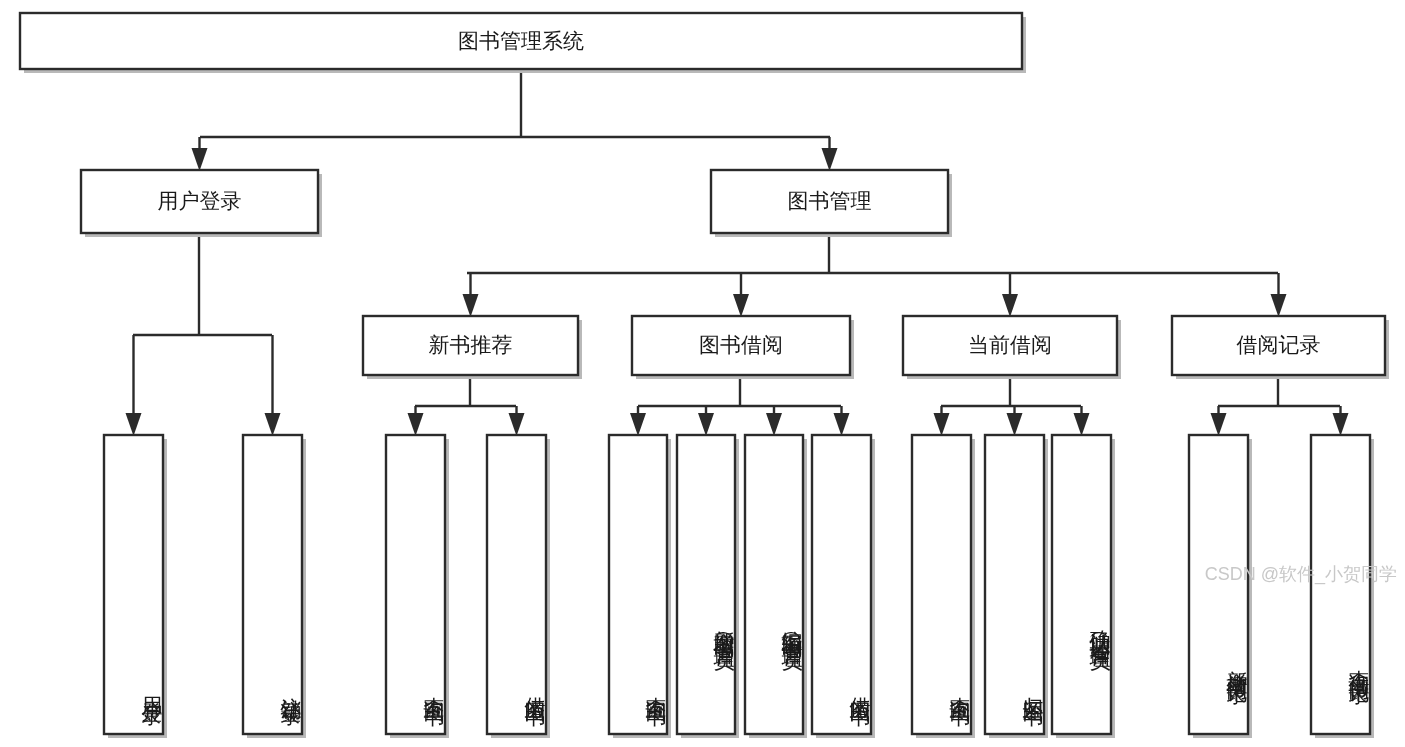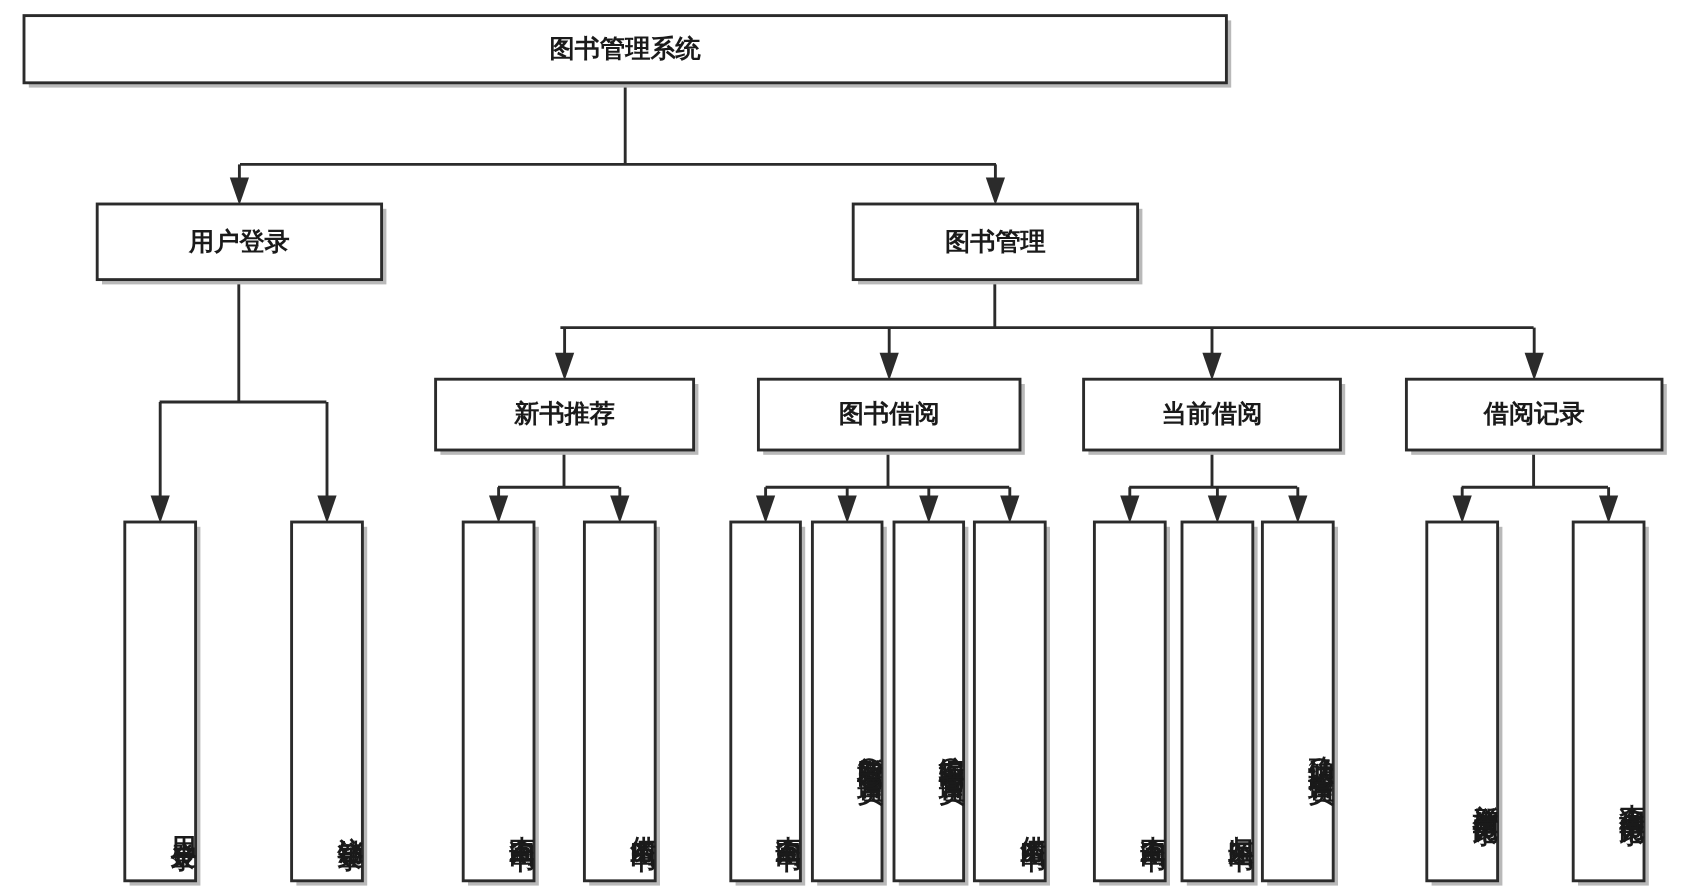--- a/index.html
+++ b/index.html
@@ -11,21 +11,20 @@
     width: 1405px;
     height: 747px;
     font-family: "Liberation Sans", "DejaVu Sans", sans-serif;
     overflow: hidden;
     position: relative;
   }
   #diagram-root {
     position: relative;
     width: 1405px;
     height: 590px;
-    font-weight: bold;
   }
   svg#tree-svg {
     position: absolute;
     left: 0;
     top: 0;
     width: 1405px;
     height: 747px;
   }
   .node-box {
     fill: #ffffff;
@@ -290,14 +289,15 @@
       <div class="label-vert" style="left: 677px; width: 58px; height: 299px; top: 476.5px;">新增图书（管理员）</div>
       <div class="label-vert" style="left: 745px; width: 58px; height: 299px; top: 476.5px;">编辑图书（管理员）</div>
       <div class="label-vert" style="left: 812px; width: 59px; height: 299px; top: 536.5px;">借阅图书</div>
       <div class="label-vert" style="left: 912px; width: 59px; height: 299px; top: 536.5px;">查询图书</div>
       <div class="label-vert" style="left: 985px; width: 59px; height: 299px; top: 536.5px;">归还图书</div>
       <div class="label-vert" style="left: 1052px; width: 59px; height: 299px; top: 476.5px;">确认归还（管理员）</div>
       <div class="label-vert" style="left: 1189px; width: 59px; height: 299px; top: 512.5px;">新增借阅记录</div>
       <div class="label-vert" style="left: 1311px; width: 59px; height: 299px; top: 512.5px;">查询借阅记录</div>
     </div>
 
+  <div class="watermark">CSDN @软件_小贺同学</div>
 
 </div>
 
 </body></html>

